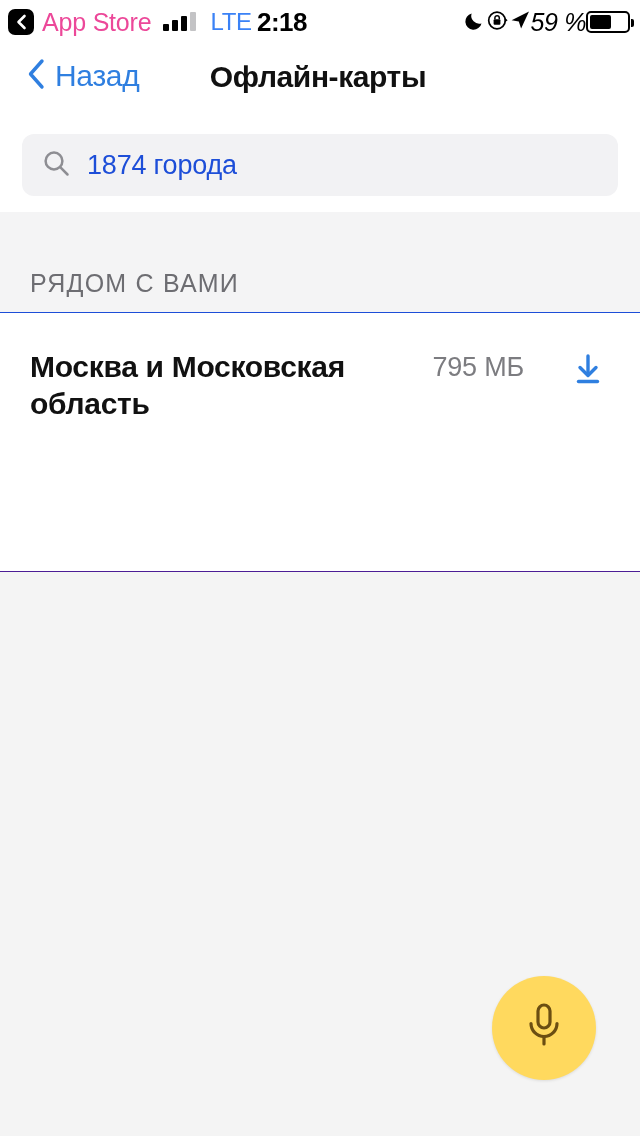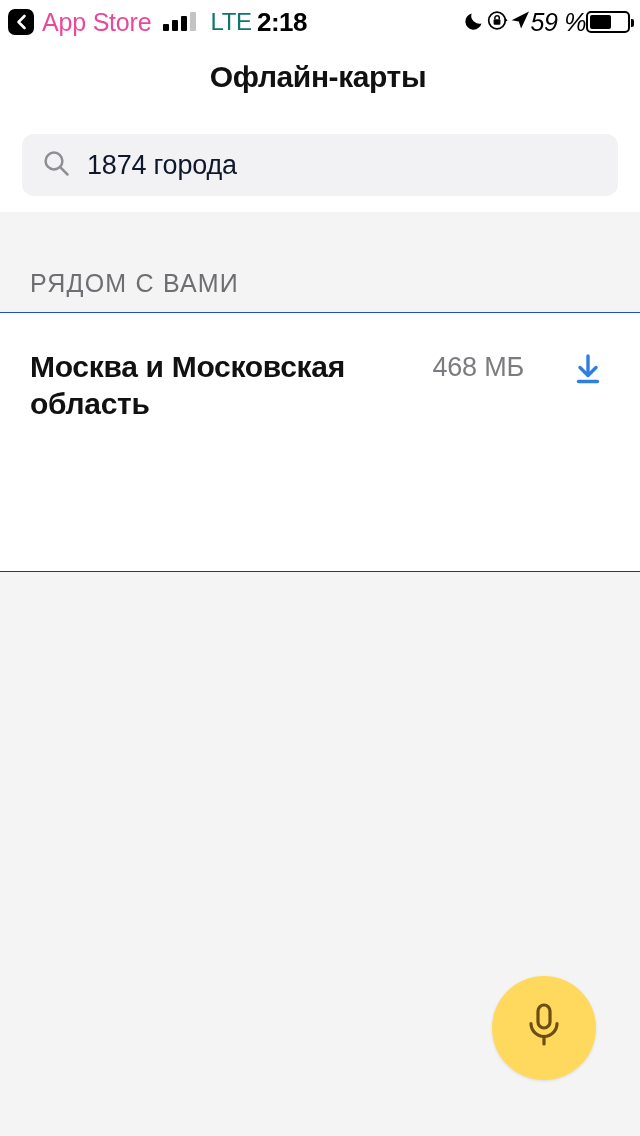--- a/index.html
+++ b/index.html
@@ -60,21 +60,21 @@
     width: 6px;
     background: #000;
     border-radius: 1px;
   }
   .sig i.b1 { height: 7px; }
   .sig i.b2 { height: 11px; }
   .sig i.b3 { height: 15px; }
   .sig i.b4 { height: 19px; background: #c3c3c5; }
   .sb-carrier {
     font-size: 24px;
-    color: #0f766e;
+    color: #3b82f6;
     margin-left: 6px;
     letter-spacing: -0.3px;
   }
   .sb-time {
     position: absolute;
     left: 0; right: 0;
     text-align: center;
     font-size: 26px;
     font-weight: bold;
     color: #000;
@@ -167,21 +167,21 @@
     background: #f2f2f4;
     border-radius: 12px;
     display: flex;
     align-items: center;
     padding: 0 20px;
     cursor: text;
   }
   .search-icon { flex: none; display: block; margin-right: 16px; }
   .search-placeholder {
     font-size: 27px;
-    color: #0f172a;
+    color: #1d4ed8;
     letter-spacing: -0.2px;
   }
 
   
   .sectionband {
     position: absolute;
     top: 212px; left: 0;
     width: 640px;
     height: 101px;
     background: #f4f4f5;
@@ -312,20 +312,28 @@
       </svg>
     </span>
     <span class="sb-pct">59 %</span>
     <span class="batt">
         <span></span>
       </span>
   </div>
 </div>
 
 <div class="navbar">
+  <div class="nav-back">
+    <span class="chev">
+      <svg width="20" height="32" viewBox="0 0 20 32">
+        <path d="M16 3 L4.5 16 L16 29" fill="none" stroke="#2f7fe0" stroke-width="3.4" stroke-linecap="round" stroke-linejoin="round"></path>
+      </svg>
+    </span>
+    <span class="nav-back-label">Назад</span>
+  </div>
   <div class="nav-title">Офлайн-карты</div>
 </div>
 
 <div class="searchwrap">
   <div class="searchbar">
     <span class="search-icon">
       <svg width="29" height="29" viewBox="0 0 29 29">
         <circle cx="12" cy="12" r="8.4" fill="none" stroke="#8e8e93" stroke-width="2.5"></circle>
         <line x1="18.2" y1="18.2" x2="25.5" y2="25.5" stroke="#8e8e93" stroke-width="2.5" stroke-linecap="round"></line>
       </svg>
@@ -334,21 +342,21 @@
   </div>
 </div>
 
 <div class="sectionband">
   <div class="section-title">РЯДОМ С ВАМИ</div>
 </div>
 
 <div class="card">
   <div class="row-head">
     <div class="row-title">Москва и Московская область</div>
-    <div class="row-size">468 МБ</div>
+    <div class="row-size">795 МБ</div>
     <div class="dl-btn">
       <span>
         <svg width="34" height="34" viewBox="0 0 34 34">
           <line x1="17" y1="4" x2="17" y2="22" stroke="#2f7fe0" stroke-width="3.4" stroke-linecap="round"></line>
           <path d="M9 15.5 L17 23.5 L25 15.5" fill="none" stroke="#2f7fe0" stroke-width="3.4" stroke-linecap="round" stroke-linejoin="round"></path>
           <line x1="7.5" y1="29.5" x2="26.5" y2="29.5" stroke="#2f7fe0" stroke-width="3.4" stroke-linecap="round"></line>
         </svg>
       </span>
     </div>
   </div>

